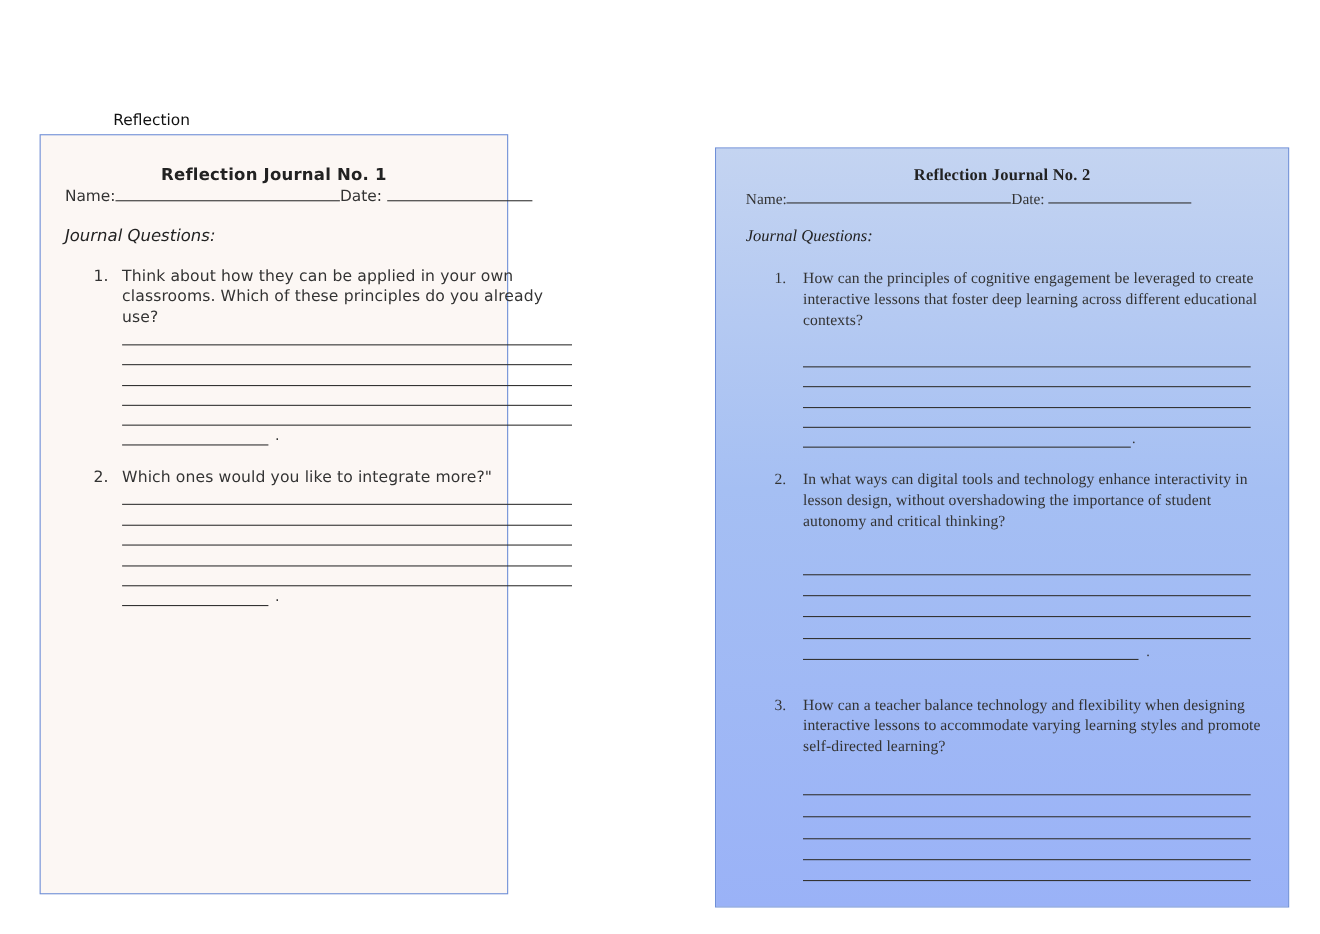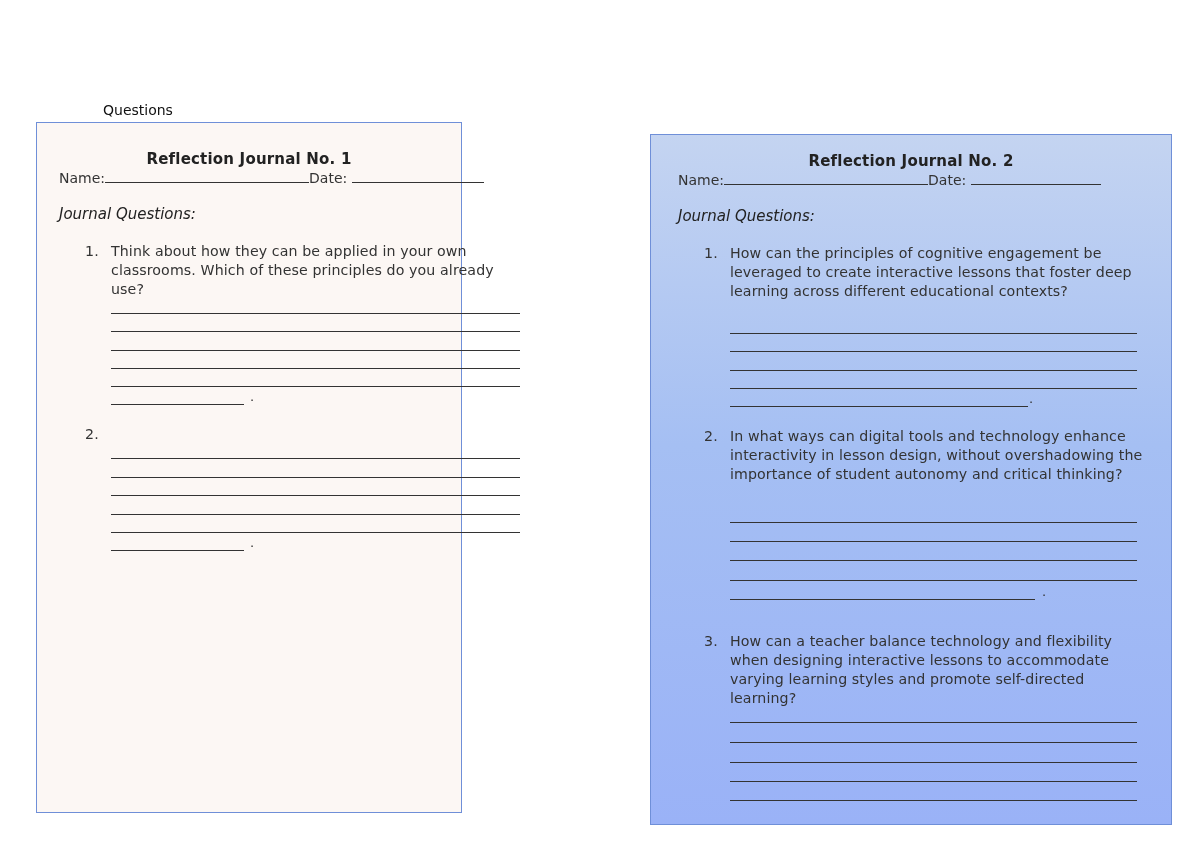--- a/index.html
+++ b/index.html
@@ -8,34 +8,34 @@
     font-family: "DejaVu Sans", sans-serif; color: #222; overflow: hidden;
   }
   .appendices {
     position: absolute; left: 103px; top: 102px; font-size: 14px; font-weight: normal; color: #111;
   }
   .card {
     position: absolute; box-sizing: border-box; border: 1.5px solid #6f8fd8;
   }
   #card1 { left: 36px; top: 122px; width: 426px; height: 691px; background: #fcf7f4; }
   #card2 { left: 650px; top: 134px; width: 522px; height: 691px;
-    background: linear-gradient(180deg, #c4d4f1 0%, #a5bff3 45%, #9ab2f7 100%); }
+    background: linear-gradient(180deg, #c4d4f1 0%, #a5bff3 45%, #9ab2f7 100%); font-family: Liberation Serif, serif; }
   .title { position: absolute; font-size: 15px; font-weight: bold; text-align: center; width: 100%; color: #222; letter-spacing: 0.2px; }
   .namerow { position: absolute; font-size: 14px; color: #333; white-space: nowrap; }
   .blank { display: inline-block; border-bottom: 1px solid #333; vertical-align: baseline; height: 12px; }
   .jq { position: absolute; font-size: 15px; font-style: italic; color: #222; }
   .q { position: absolute; font-size: 14.2px; line-height: 19px; color: #333; letter-spacing: 0.1px; }
   .q .num { position: absolute; left: -26px; top: 0; }
   .line { position: absolute; height: 0; border-top: 1.5px solid #333; }
   .dot { position: absolute; font-size: 13px; color: #333; }
 </style>
 </head>
 <body>
 
-<div class="appendices">Questions</div>
+<div class="appendices">Reflection</div>
 
 <div class="card" id="card1">
   <div class="title" style="top:27px;">Reflection Journal No. 1</div>
   <div class="namerow" style="left:22px; top:47px;">
     <span>Name:</span><span class="blank" style="width:204px;"></span><span>Date:</span>&nbsp;<span class="blank" style="width:132px;"></span>
   </div>
   <div class="jq" style="left:22px; top:82px;">Journal Questions:</div>
 
   <div class="q" style="left:74px; top:119px; width:400px;">
     <span class="num">1.</span>
@@ -44,20 +44,21 @@
   <div class="line" style="left:74px; width:409px; top:190px;"></div>
   <div class="line" style="left:74px; width:409px; top:208px;"></div>
   <div class="line" style="left:74px; width:409px; top:227px;"></div>
   <div class="line" style="left:74px; width:409px; top:245px;"></div>
   <div class="line" style="left:74px; width:409px; top:263px;"></div>
   <div class="line" style="left:74px; width:133px; top:281px;"></div>
   <div class="dot" style="left:213px; top:266px;">.</div>
 
   <div class="q" style="left:74px; top:302px; width:420px;">
     <span class="num">2.</span>
+    <span>Which ones would you like to integrate more?"</span>
   </div>
   <div class="line" style="left:74px; width:409px; top:335px;"></div>
   <div class="line" style="left:74px; width:409px; top:354px;"></div>
   <div class="line" style="left:74px; width:409px; top:372px;"></div>
   <div class="line" style="left:74px; width:409px; top:391px;"></div>
   <div class="line" style="left:74px; width:409px; top:409px;"></div>
   <div class="line" style="left:74px; width:133px; top:427px;"></div>
   <div class="dot" style="left:213px; top:412px;">.</div>
 </div>
 

